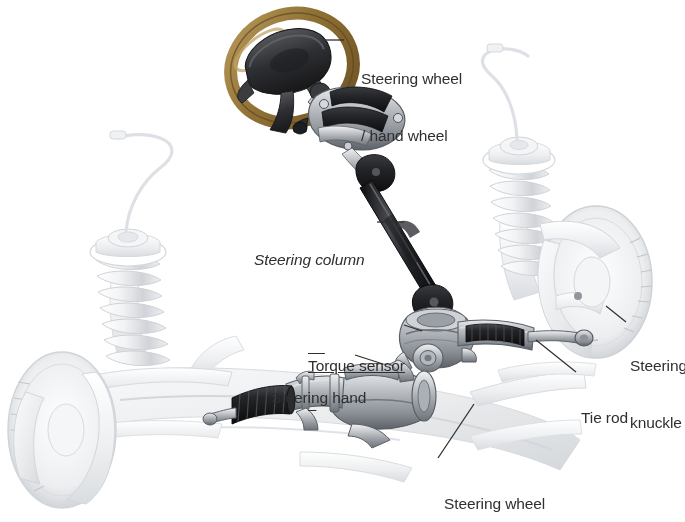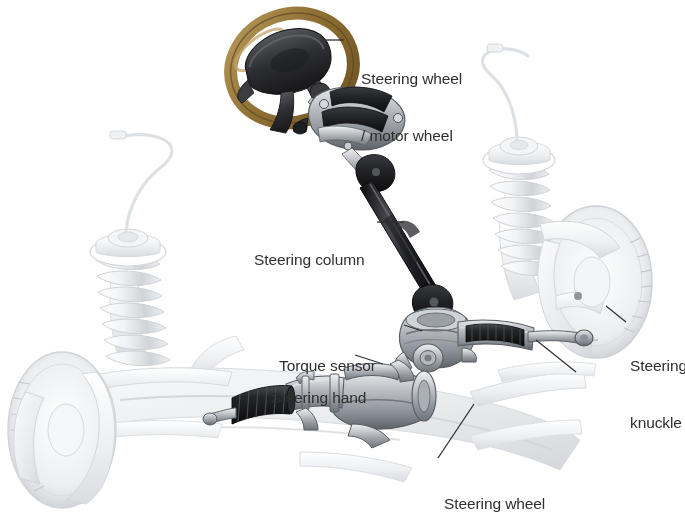--- a/index.html
+++ b/index.html
@@ -325,39 +325,42 @@
       <path d="M404 325 L422 331"></path>
       <path d="M355 355 L383 364"></path>
       <path d="M626 322 L606 306"></path>
       <path d="M576 372 L536 340"></path>
       <path d="M438 458 L474 404"></path>
     </g>
   </svg>
 
   <div class="lbl" style="left:361px;top:31px;">
     <div>Steering wheel</div>
-    <div>/ motor wheel</div>
-  </div>
-
-  <div class="lbl" style="left:254px;top:212px;">
+    <div>/ hand wheel</div>
+  </div>
+
+  <div class="lbl" style="left:254px;top:212px;font-style:italic;">
     <div>Steering column</div>
   </div>
 
-  <div class="lbl" style="left:279px;top:318px;">
+  <div class="lbl" style="left:308px;top:318px;text-decoration:underline;">
     <div>Torque sensor</div>
   </div>
 
   <div class="lbl" style="left:271px;top:350px;">
     <div>Steering hand</div>
   </div>
 
   <div class="lbl" style="left:630px;top:318px;">
     <div>Steering</div>
     <div>knuckle</div>
   </div>
 
+  <div class="lbl" style="left:581px;top:370px;">
+    <div>Tie rod</div>
+  </div>
 
   <div class="lbl" style="left:444px;top:456px;">
     <div>Steering wheel</div>
     
   </div>
 
 </div>
 
 </body></html>

